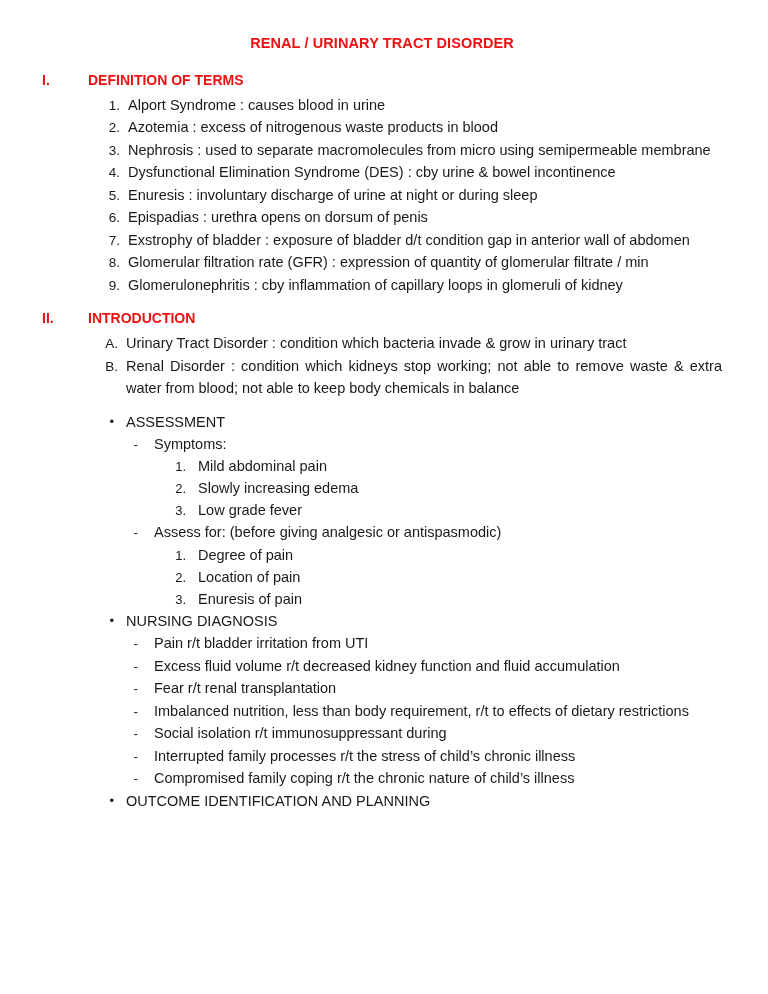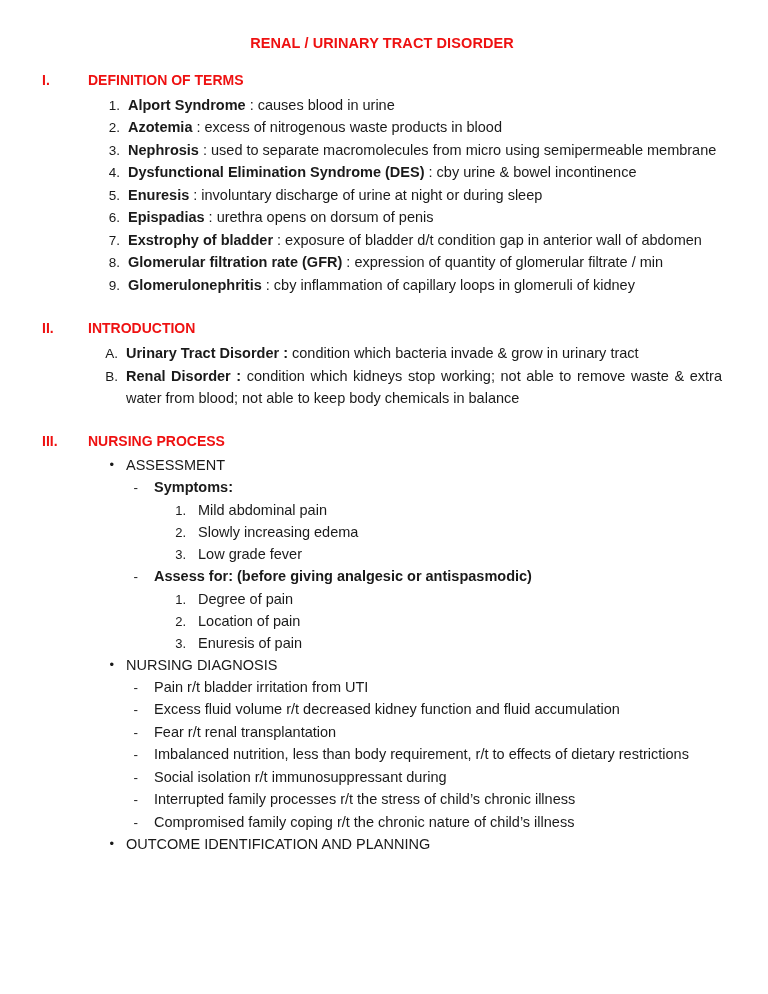--- a/index.html
+++ b/index.html
@@ -34,21 +34,21 @@
     letter-spacing: .1px;
     margin: 0 0 18px 0;
     line-height: 1.25;
   }
 
   
   .section {
     margin: 0 0 0 0;
   }
   .section + .section {
-    margin-top: 22px;
+    margin-top: 12px;
   }
   .section-head {
     display: flex;
     align-items: baseline;
     color: #ee1111;
     font-weight: bold;
     font-size: 14px;
     line-height: 1.55;
     margin-bottom: 2px;
   }
@@ -75,21 +75,21 @@
     font-size: 13.5px;
     color: #1a1a1a;
   }
   .body-text {
     flex: 1 1 auto;
     text-align: justify;
     text-justify: inter-word;
     hyphens: none;
   }
   .body-text .lead {
-    font-weight: bold;
+    font-weight: normal;
   }
 
   
   .lvl-decimal {
     margin-left: 52px;
   }
   .lvl-decimal > .row > .marker {
     width: 26px;
     margin-right: 8px;
   }
@@ -198,24 +198,20 @@
         <span class="body-text"><span class="lead">Urinary Tract Disorder :</span><span> condition which bacteria invade &amp; grow in urinary tract</span></span>
       </div>
       <div class="row">
         <span class="marker">B.</span>
         <span class="body-text"><span class="lead">Renal Disorder :</span><span> condition which kidneys stop working; not able to remove waste &amp; extra water from blood; not able to keep body chemicals in balance</span></span>
       </div>
     </div>
   </div>
 
   <div class="section">
-    <div class="section-head">
-      <span class="section-num">III.</span>
-      <span class="section-title">NURSING PROCESS</span>
-    </div>
 
     <div class="lvl-bullet">
       <div class="row">
         <span class="marker">•</span>
         <span class="body-text">ASSESSMENT</span>
       </div>
     </div>
     <div class="lvl-dash">
       <div class="row">
         <span class="marker">-</span>

